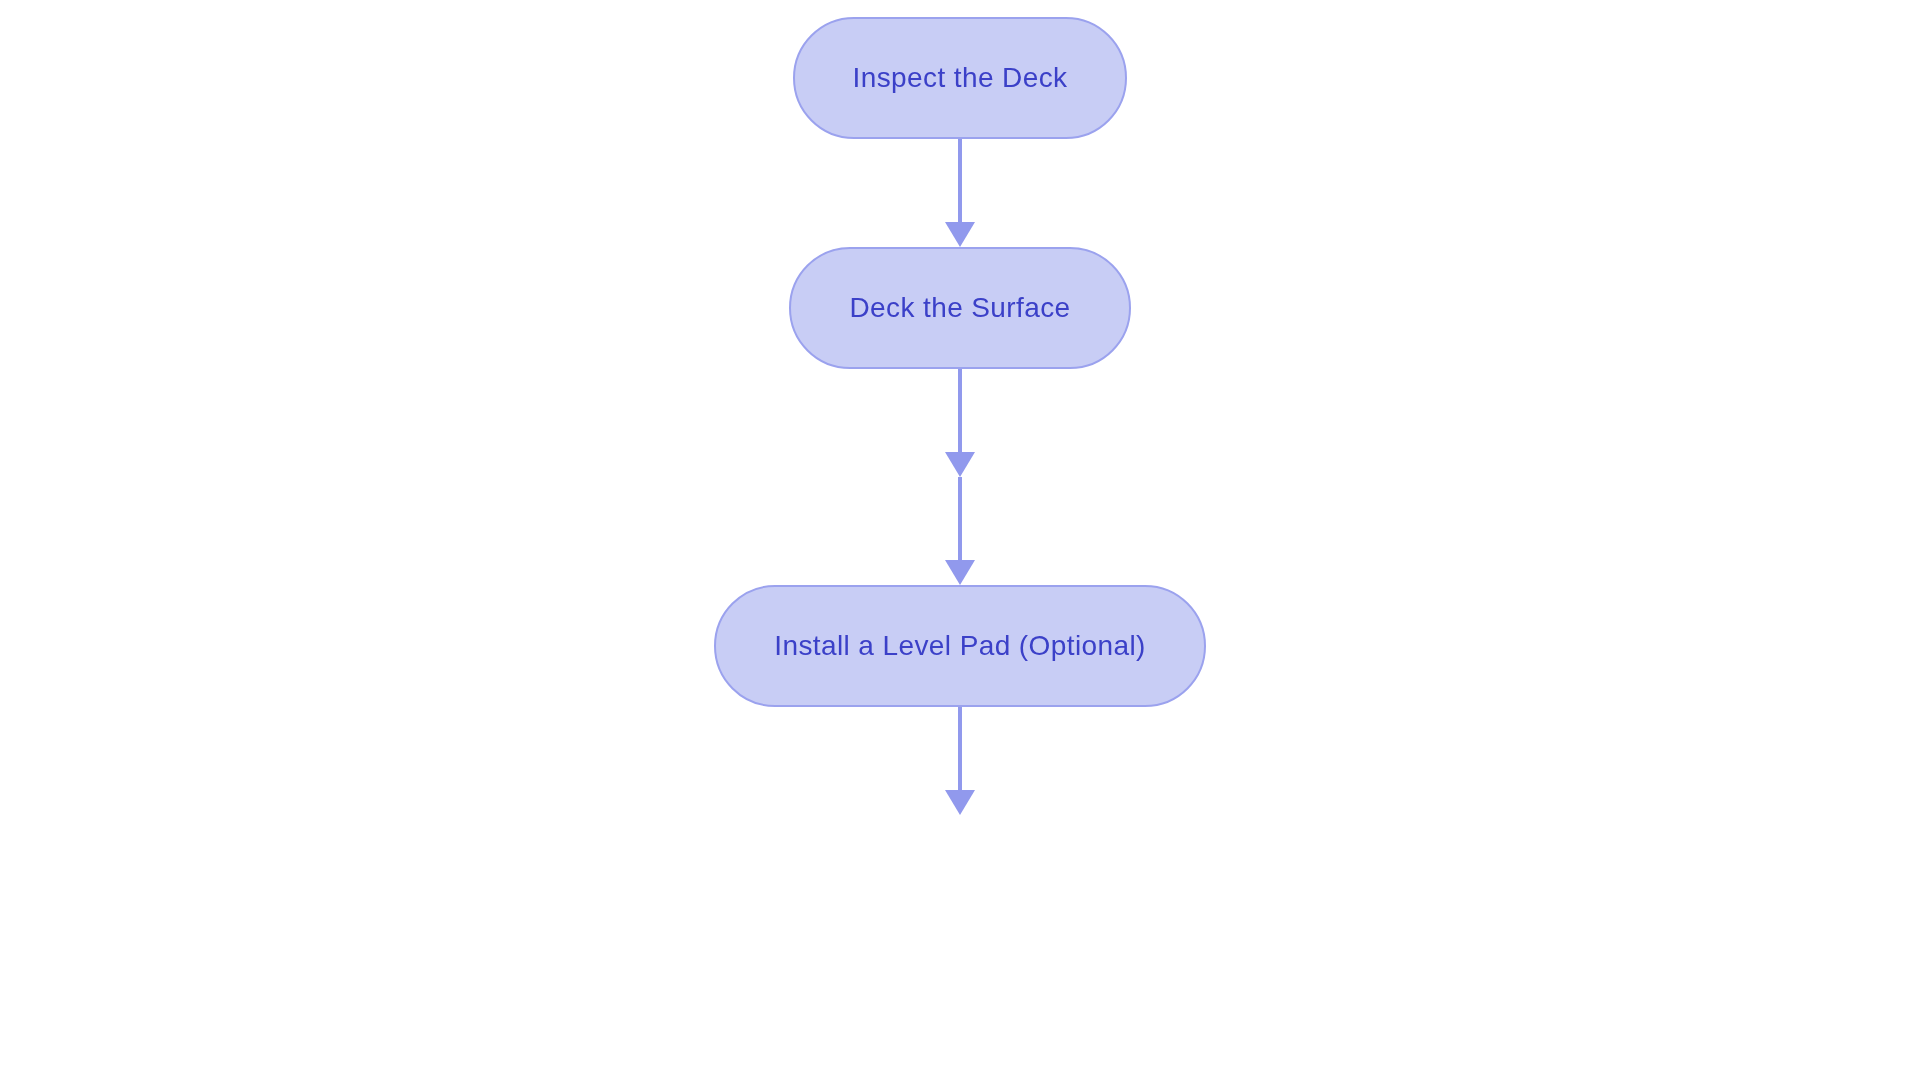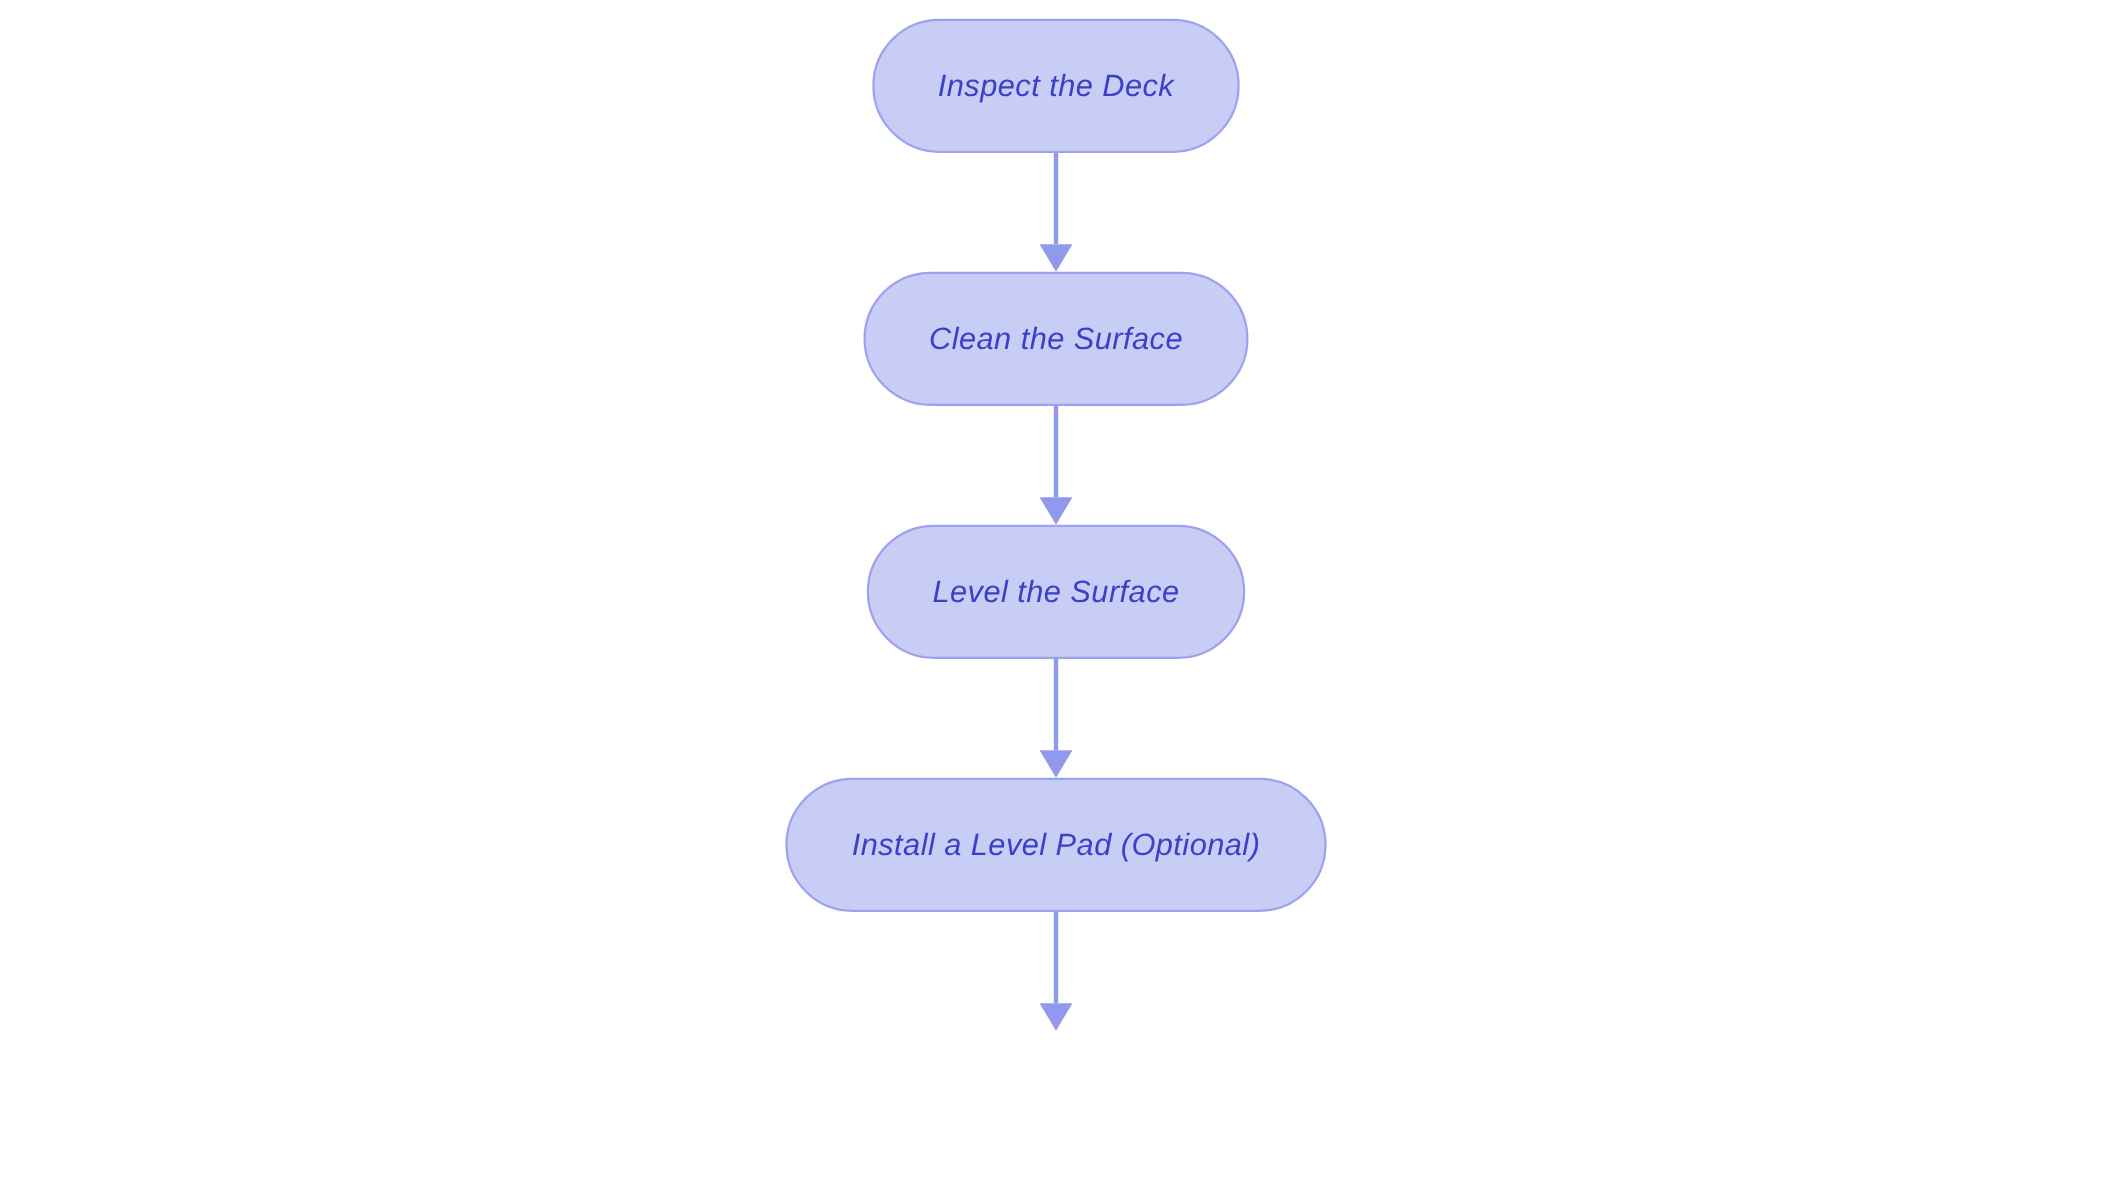--- a/index.html
+++ b/index.html
@@ -35,21 +35,20 @@
     background: var(--node-fill);
     border: 2px solid var(--node-border);
     border-radius: 62px;
     flex: 0 0 auto;
   }
   .node-label {
     font-size: 28px;
     letter-spacing: 0.4px;
     color: var(--node-text);
     white-space: nowrap;
-    font-style: italic;
   }
   .connector {
     height: 108px;
     display: flex;
     flex-direction: column;
     align-items: center;
     flex: 0 0 auto;
   }
   .connector-line {
     width: 4px;
@@ -72,31 +71,28 @@
   <div class="node">
     <span class="node-label">Inspect the Deck</span>
   </div>
 
   <div class="connector">
     <div class="connector-line"></div>
     <div class="arrowhead"></div>
   </div>
 
   <div class="node">
-    <span class="node-label">Clean the Surface</span>
+    <span class="node-label">Deck the Surface</span>
   </div>
 
   <div class="connector">
     <div class="connector-line"></div>
     <div class="arrowhead"></div>
   </div>
 
-  <div class="node">
-    <span class="node-label">Level the Surface</span>
-  </div>
 
   <div class="connector">
     <div class="connector-line"></div>
     <div class="arrowhead"></div>
   </div>
 
   <div class="node">
     <span class="node-label">Install a Level Pad (Optional)</span>
   </div>
 

